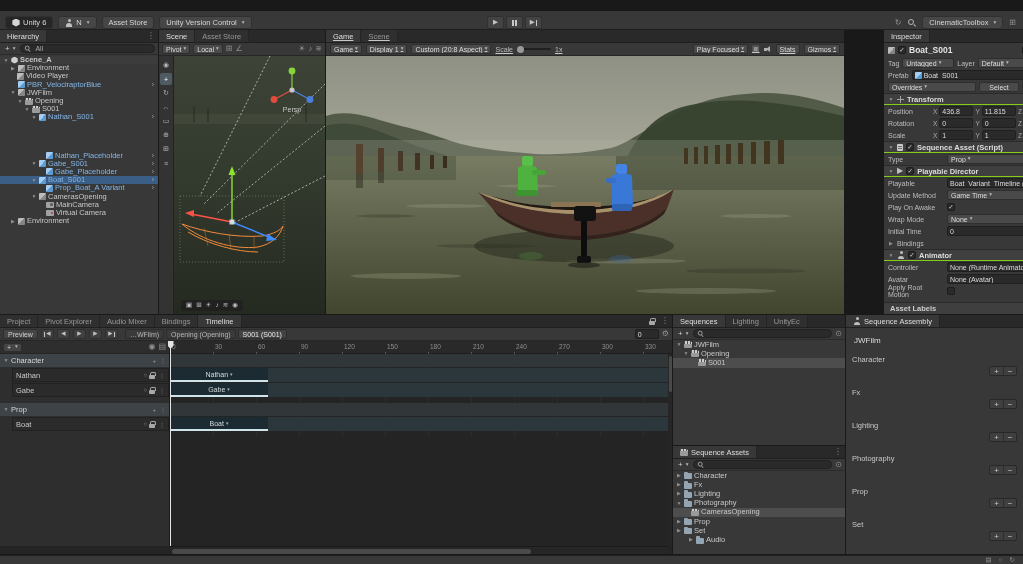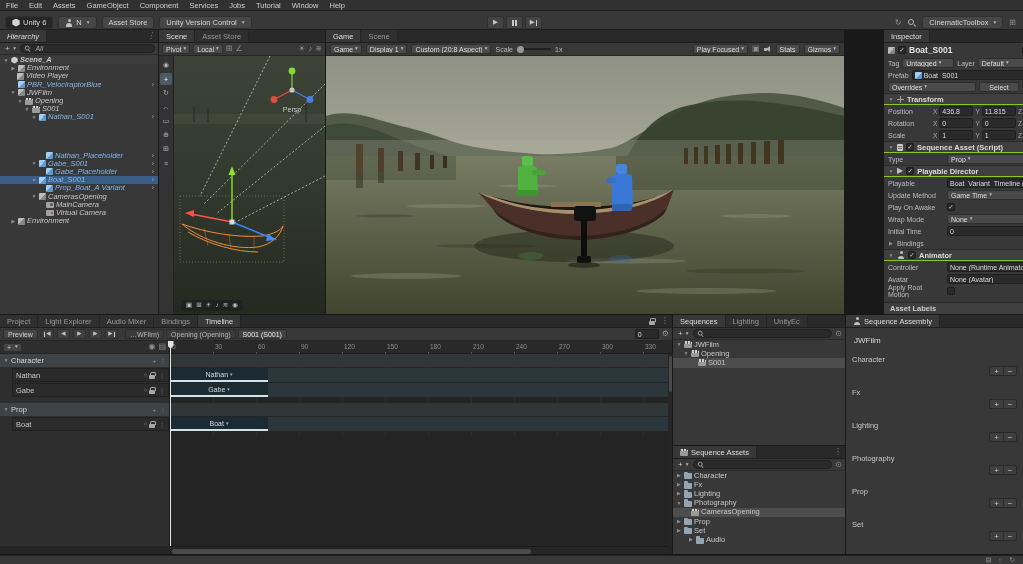--- a/index.html
+++ b/index.html
@@ -82,36 +82,36 @@
   .vcam-icon::after{content:'';position:absolute;right:1px;top:2px;width:2.5px;height:2.5px;background:#b04040;border-radius:50%;}
   .clap-icon{width:8px;height:7px;background:#9a9a9a;border-radius:1px;}
   .clap-icon::before{content:'';position:absolute;top:0;left:0;right:0;height:2.5px;background:repeating-linear-gradient(100deg,#4e4e4e 0 1.5px,#cfcfcf 1.5px 3px);}
   .folder-icon{width:8px;height:6px;background:#93a5b2;border-radius:0 1px 1px 1px;margin-top:1.5px;}
   .folder-icon::before{content:'';position:absolute;top:-1.5px;left:0;width:4px;height:2px;background:#93a5b2;border-radius:1px 1px 0 0;}
   .doc-icon{width:6px;height:7px;background:#c9c9c9;border-radius:1px;}
   .doc-icon::after{content:'';position:absolute;left:1px;top:2px;width:4px;height:1px;background:#6f6f6f;box-shadow:0 2px 0 #6f6f6f;}
   .tool-icon{width:7px;height:7px;background:linear-gradient(#a5a5a5,#a5a5a5) center/1px 7px no-repeat,linear-gradient(#a5a5a5,#a5a5a5) center/7px 1px no-repeat;}
 
   
-  #hierarchy{left:0;top:30px;width:158px;height:284px;font-style:italic;}
+  #hierarchy{left:0;top:30px;width:158px;height:284px;}
   #hierarchyTree{padding-top:1px;}
 
   
   #scene{left:159px;top:30px;width:166px;height:284px;}
   .sv-toolbar{height:13px;display:flex;align-items:center;gap:3px;padding:0 3px;background:#383838;border-bottom:1px solid #262626;}
   .viewport{position:relative;height:258px;background:#2c2f28;}
   .toolstrip{position:absolute;left:0;top:0;bottom:0;width:15px;background:#333333;border-right:1px solid #222222;display:flex;flex-direction:column;align-items:center;gap:2px;padding-top:3px;z-index:3;}
   .toolstrip .tsb{width:12px;height:12px;display:flex;align-items:center;justify-content:center;border-radius:2px;color:#b5b5b5;font-size:7px;}
   .toolstrip .tsb.active{background:#4f5a63;color:#fff;}
   .sv-svg{position:absolute;left:15px;top:0;}
   .sv-overlay{position:absolute;left:22px;bottom:3px;height:11px;display:flex;align-items:center;gap:4px;background:rgba(32,32,32,.85);border-radius:2px;padding:0 5px;z-index:3;}
   .sv-overlay .glyph{font-size:6.5px;}
 
   
-  #game{left:326px;top:30px;width:518px;height:284px;}
+  #game{left:326px;top:30px;width:518px;height:284px;text-decoration:underline;}
   .gv-toolbar{height:13px;display:flex;align-items:center;gap:4px;padding:0 4px;background:#383838;border-bottom:1px solid #262626;font-size:7px;}
   .gv-toolbar .lab{color:#bdbdbd;font-size:7px;}
 
   
   #inspector{left:845px;top:30px;width:178px;height:284px;margin-left:39px;}
   .insp{display:flex;flex-direction:column;height:271px;position:relative;}
   .irow{display:flex;align-items:center;gap:3px;padding:0 4px;height:12px;flex:none;min-width:0;}
   .h14{height:14px;}
   .lab{font-size:7px;color:#bdbdbd;flex:none;}
   .w42{width:42px;}.w56{width:56px;}.w52{width:52px;}.w40{width:40px;}.w36{width:36px;}
@@ -179,32 +179,20 @@
   
   #statusbar{position:absolute;left:0;top:555px;width:1023px;height:9px;background:#383838;border-top:1px solid #1f1f1f;display:flex;align-items:center;}
   .sb-right{margin-left:auto;display:flex;align-items:center;gap:7px;padding-right:8px;}
   .sb-right .glyph{font-size:6.5px;}
 </style>
 </head>
 <body>
 
 <div id="app">
 
-  <div id="menubar">
-      <span class="menu-item">File</span>
-      <span class="menu-item">Edit</span>
-      <span class="menu-item">Assets</span>
-      <span class="menu-item">GameObject</span>
-      <span class="menu-item">Component</span>
-      <span class="menu-item">Services</span>
-      <span class="menu-item">Jobs</span>
-      <span class="menu-item">Tutorial</span>
-      <span class="menu-item">Window</span>
-      <span class="menu-item">Help</span>
-    </div>
 
   <div id="toolbar">
     <div class="tb-left">
       <div class="pill dark">
         <span class="unity-logo"></span>
         <span>Unity 6</span>
       </div>
       <div class="pill">
         <span class="person"></span>
         <span>N</span>
@@ -786,21 +774,21 @@
     </div>
     <div class="iscroll"></div>
   </div>
 
   <div id="timelinePanel" class="panel">
     <div class="tabbar" id="bottomTabs">
       <div class="tab">
           <span>Project</span>
         </div>
       <div class="tab">
-          <span>Light Explorer</span>
+          <span>Pivot Explorer</span>
         </div>
       <div class="tab">
           <span>Audio Mixer</span>
         </div>
       <div class="tab">
           <span>Bindings</span>
         </div>
       <div class="tab active">
           <span>Timeline</span>
         </div>

